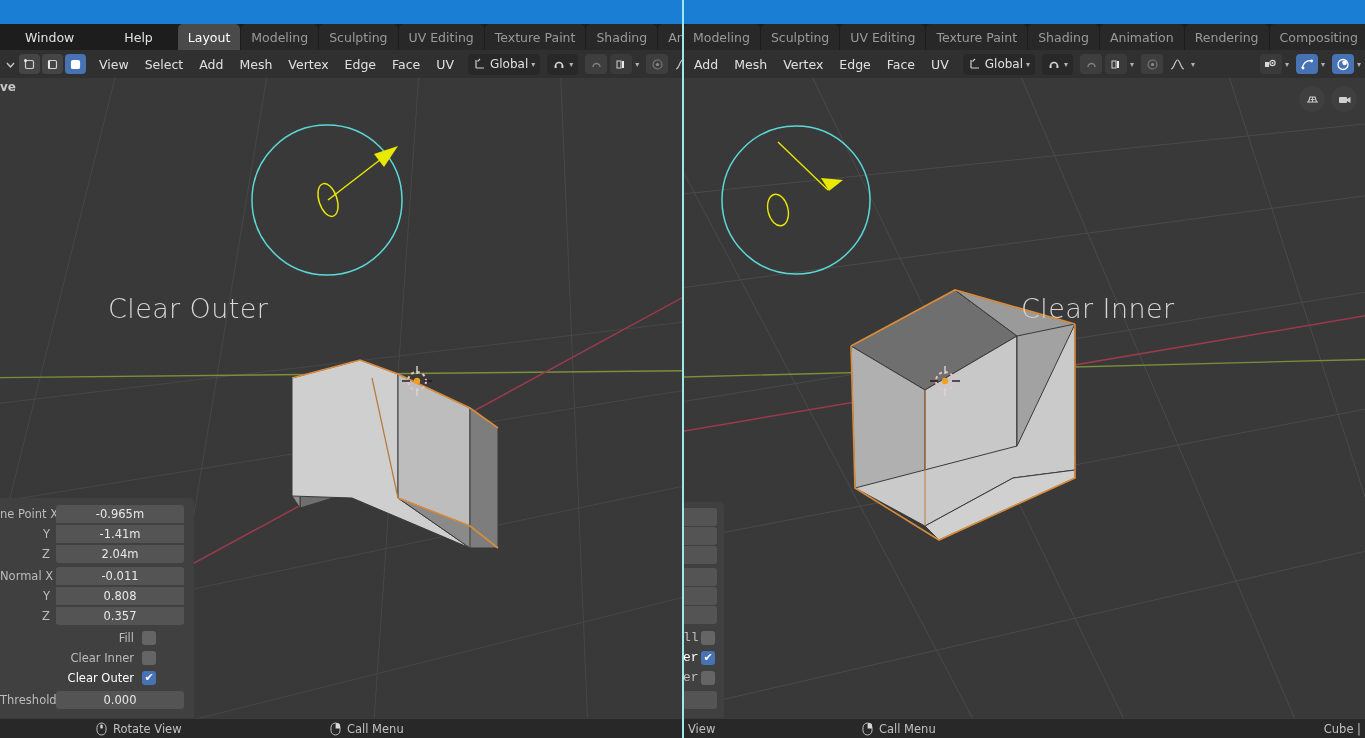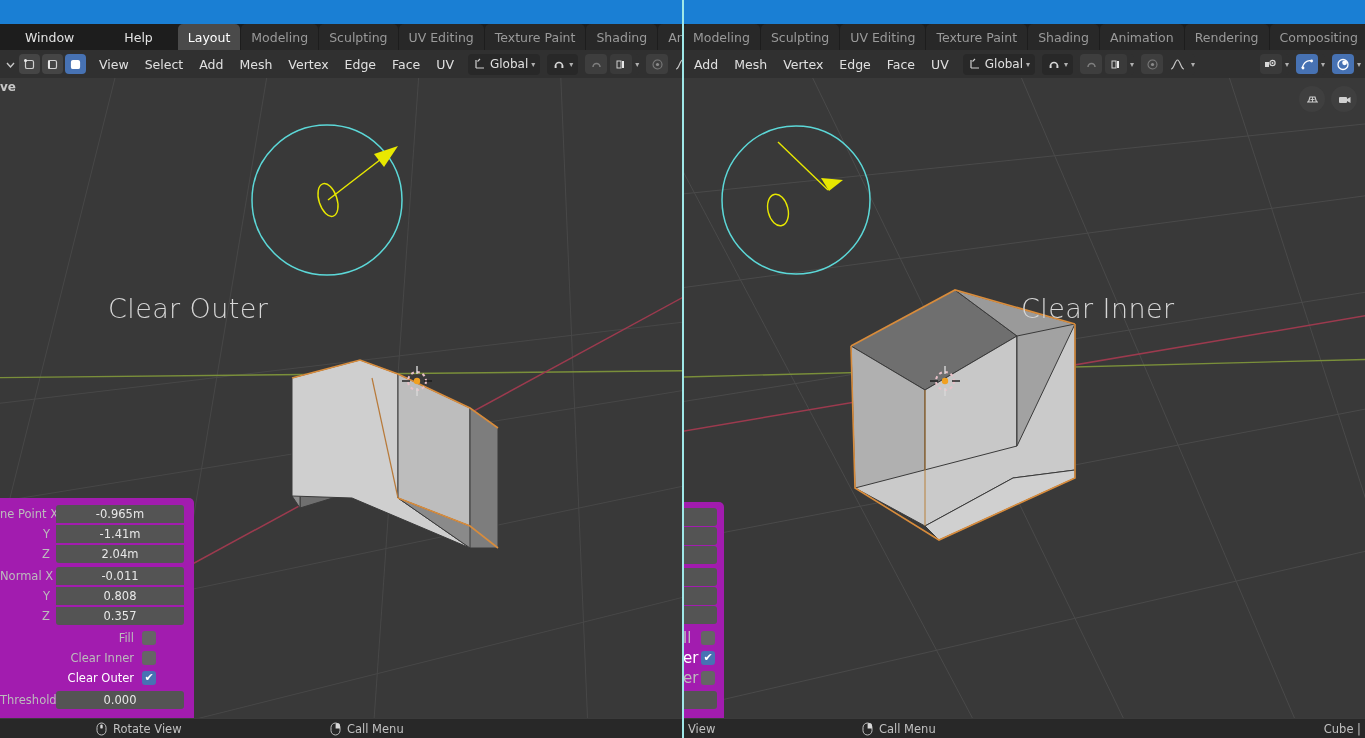--- a/index.html
+++ b/index.html
@@ -81,21 +81,21 @@
     font-weight: 300; letter-spacing: .4px; white-space: nowrap;
   }
   .gizmo-nav { position: absolute; right: 8px; top: 8px; display: flex; gap: 6px; }
   .gizmo-circ {
     width: 26px; height: 26px; border-radius: 50%; background: #3f3f3f;
     display: flex; align-items: center; justify-content: center;
   }
 
   
   .op-panel {
-    position: absolute; bottom: 20px; background: #a21caf;
+    position: absolute; bottom: 20px; background: #404040;
     border-radius: 0 5px 0 0; padding: 6px 0 8px 0;
   }
   .op-panel.left-op { left: 0; width: 194px; }
   .op-panel.right-op { left: 683px; width: 41px; }
   .op-row { display: flex; align-items: center; height: 19px; margin-bottom: 1px; }
   .op-row.gap { margin-top: 3px; }
   .op-label {
     font-size: 11.5px; color: #bcbcbc; text-align: right;
     padding-right: 6px; width: 56px; white-space: nowrap; overflow: hidden;
   }
@@ -113,21 +113,21 @@
     width: 14px; height: 14px; border-radius: 3px; background: #656565;
     display: flex; align-items: center; justify-content: center;
     margin-left: 2px;
   }
   .op-check.checked { background: #4772b3; }
   .op-check .tick { color: #fff; font-size: 11px; line-height: 1; }
 
   
   .rop-field { background: #545454; height: 18px; width: 34px; margin-bottom: 1px; border-radius: 0 3px 3px 0; }
   .rop-row { display: flex; align-items: center; height: 19px; margin-bottom: 1px; }
-  .rop-label { font-size: 15px; color: #bcbcbc; width: 16px; overflow: hidden; white-space: nowrap; }
+  .rop-label { font-size: 13px; color: #bcbcbc; width: 16px; overflow: hidden; white-space: nowrap; font-family: Liberation Mono, monospace; }
   .rop-label.bright { color: #fff; }
 
   
   .statusbar {
     position: absolute; bottom: 0; left: 0; width: 1365px; height: 20px;
     background: #282828; border-top: 1px solid #3b3b3b;
   }
   .status-seg { position: absolute; top: 0; height: 20px; display: flex; align-items: center; gap: 6px; }
   .status-txt { font-size: 11.5px; color: #c0c0c0; white-space: nowrap; }
   .mouse-ico { display: block; }

